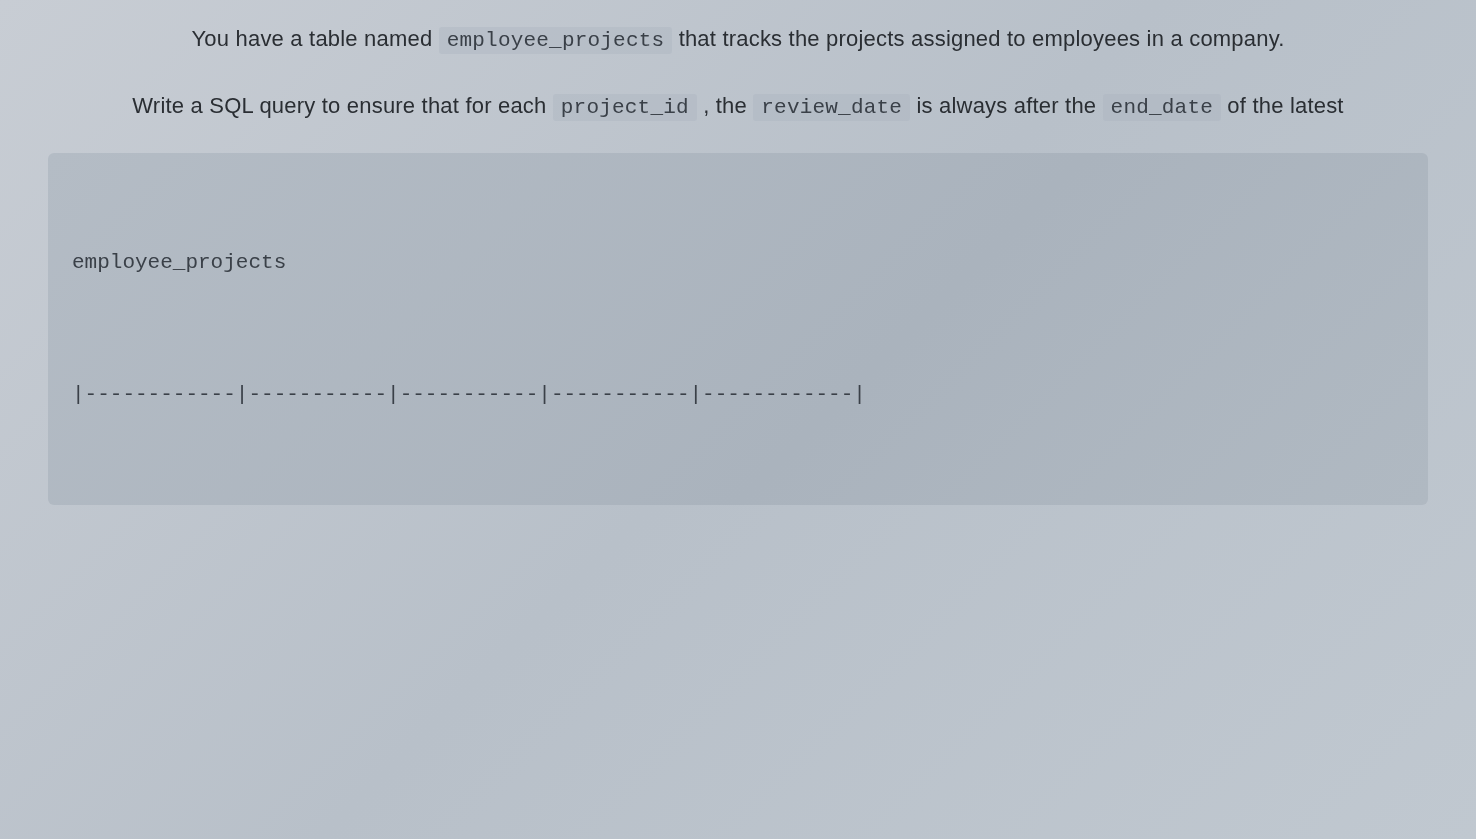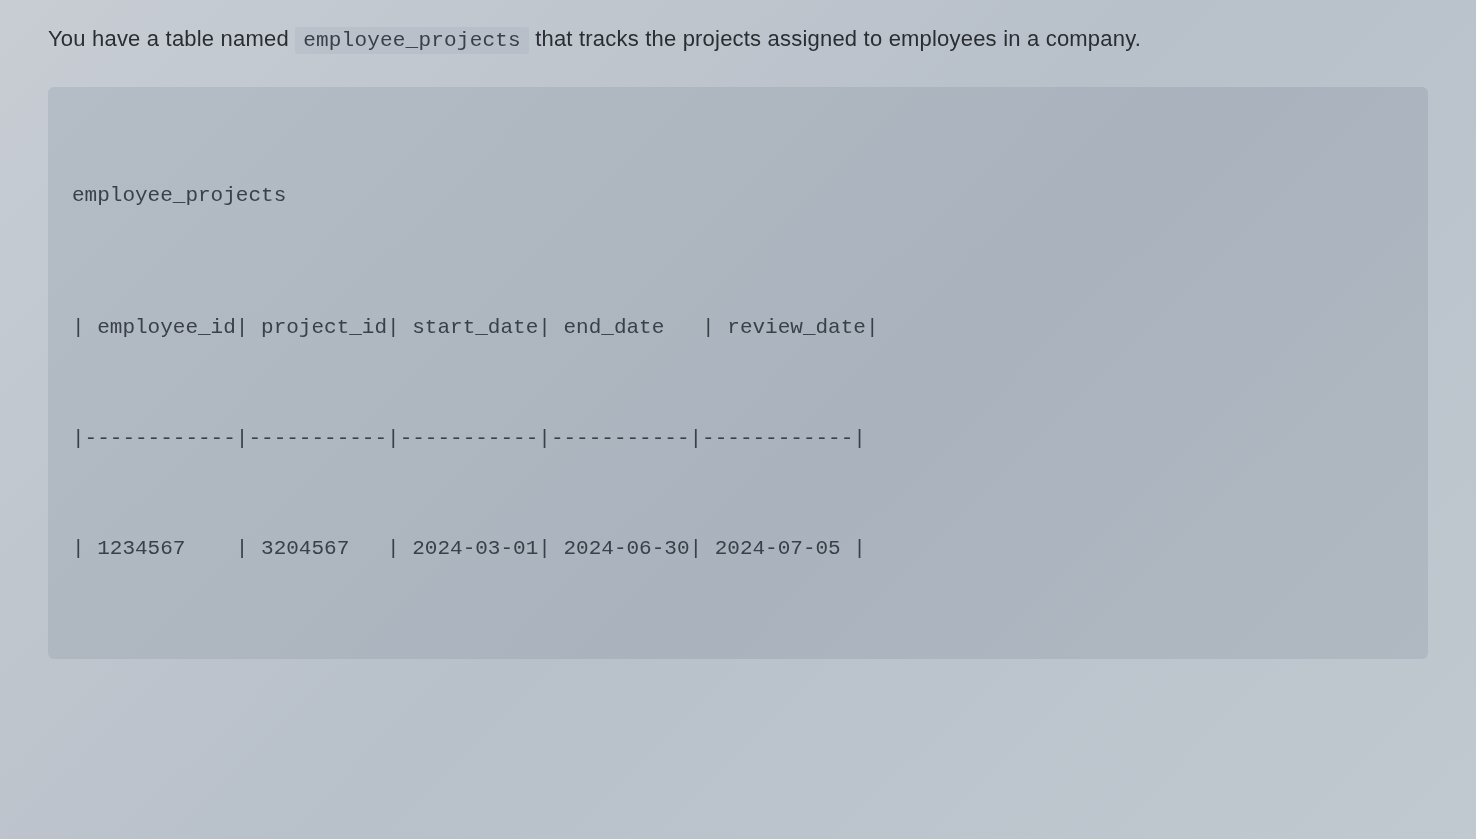--- a/index.html
+++ b/index.html
@@ -13,20 +13,21 @@
       padding: 20px 48px;
       width: 1476px;
       min-height: 839px;
       color: #2a2e33;
     }
     .prose-line {
       font-size: 22px;
       line-height: 1.7;
       margin-bottom: 4px;
       letter-spacing: 0.2px;
+      text-align: center;
     }
     .prose-block {
       margin-bottom: 28px;
     }
     .inline-code {
       font-family: 'Courier New', Courier, monospace;
       font-size: 21px;
       background: rgba(170, 178, 188, 0.35);
       padding: 2px 8px;
       border-radius: 3px;
@@ -54,21 +55,28 @@
 
 <div class="prose-block">
   <p class="prose-line">
     <span>You have a table named </span>
     <span class="inline-code">employee_projects</span>
     <span> that tracks the projects assigned to employees in a company.</span>
   </p>
 </div>
 
 <div class="prose-block">
+  <p class="prose-line">
+    <span>Write a SQL query to ensure that for each </span>
+    <span class="inline-code">project_id</span>
+    <span> , the </span>
+    <span class="inline-code">review_date</span>
+    <span> is always after the </span>
+    <span class="inline-code">end_date</span>
+    <span> of the latest</span>
+  </p>
 </div>
 
 <div class="code-panel">
   <div class="code-panel-title">employee_projects</div>
-  <div>| employee_id| project_id| start_date| end_date   | review_date|</div>
   <div>|------------|-----------|-----------|-----------|------------|</div>
-  <div>| 1234567    | 3204567   | 2024-03-01| 2024-06-30| 2024-07-05 |</div>
   
 </div>
 
 </body></html>

